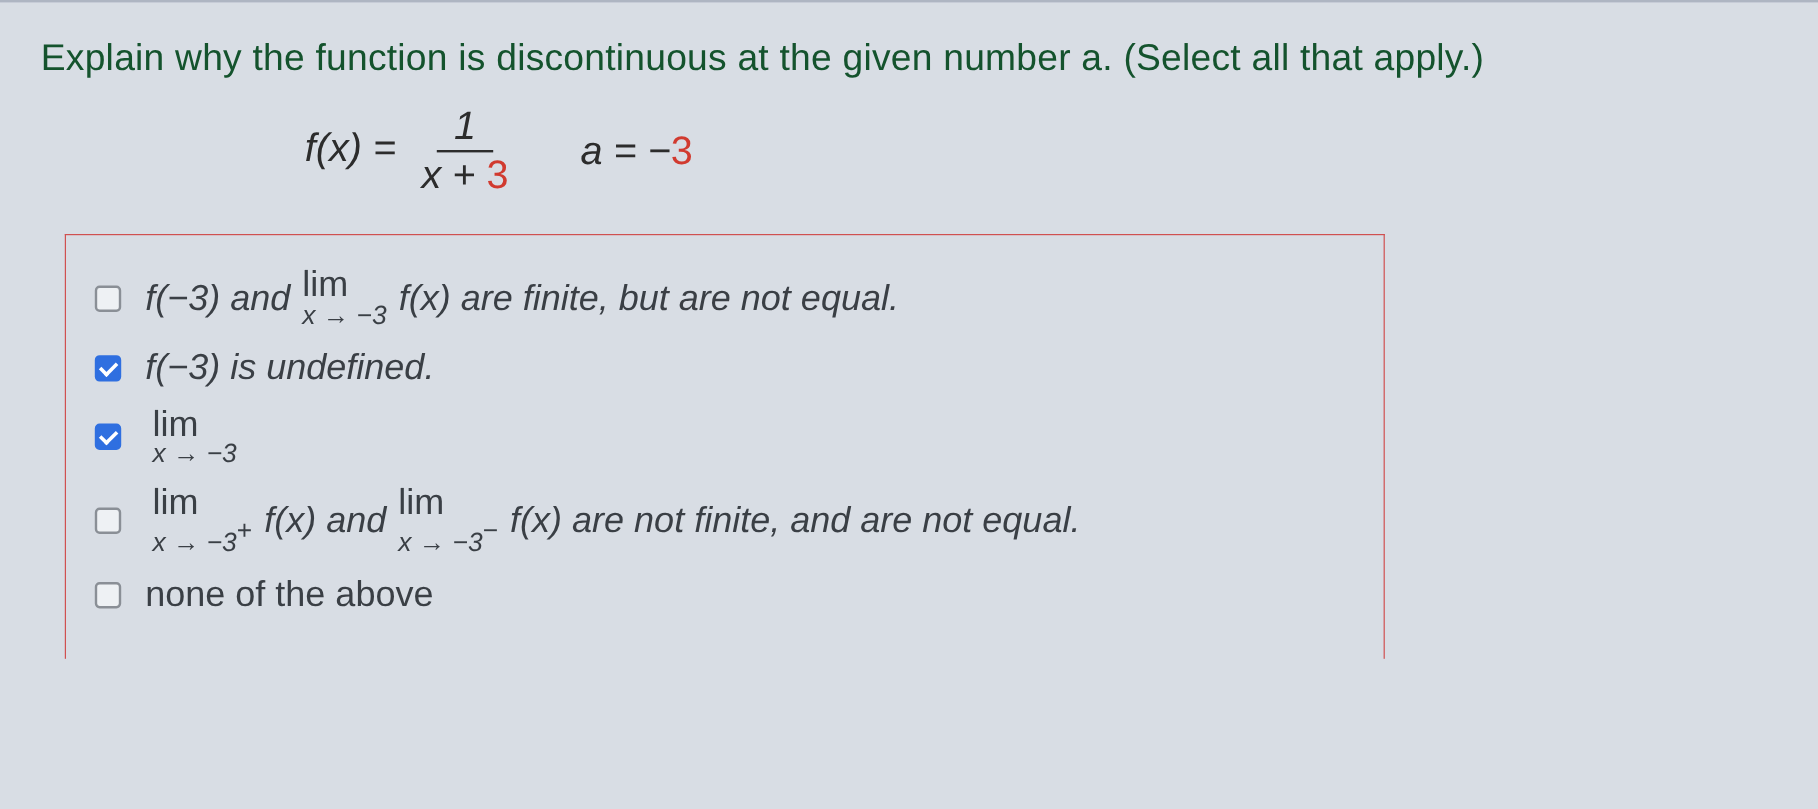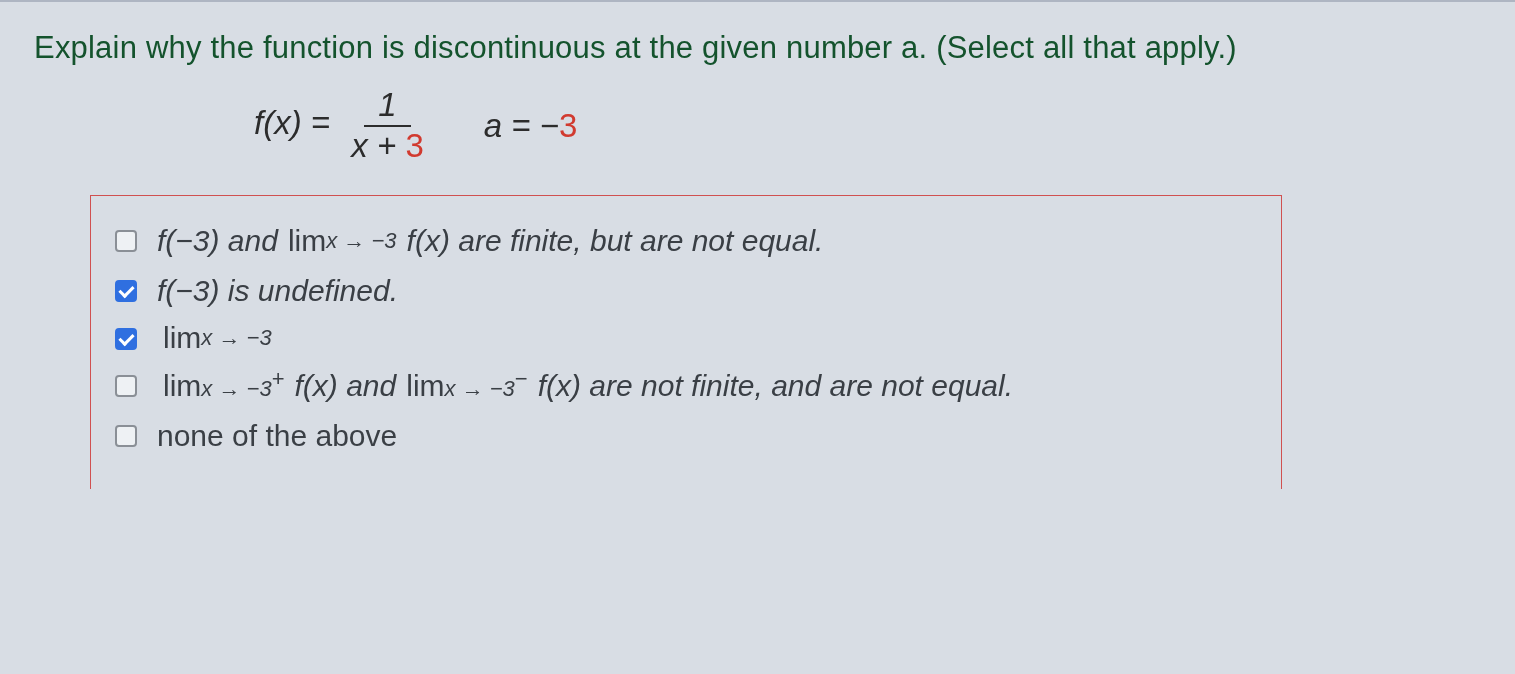--- a/index.html
+++ b/index.html
@@ -50,24 +50,24 @@
   .frac .den {
     padding: 2px 6px 0 6px;
     font-style: italic;
   }
   .red { color: #d13a2f; font-style: normal; }
   .upright { font-style: normal; }
 
   .answer-box {
     border: 1px solid #d05050;
     border-bottom: none;
-    margin: 0 38px 0 56px;
+    margin: 0 38px 0 20px;
     padding: 12px 24px 20px 24px;
     background: rgba(255,255,255,0.02);
-    width: 1192px;
+    width: 1100px;
   }
   .option {
     display: flex;
     align-items: center;
     gap: 20px;
     margin: 16px 0;
     font-size: 30px;
     color: #3a3f45;
   }
   .checkbox {
@@ -91,22 +91,21 @@
     width: 6px;
     height: 11px;
     border: solid #fff;
     border-width: 0 3px 3px 0;
     transform: rotate(45deg);
     position: absolute;
     top: 1px;
   }
   .lim {
     display: inline-flex;
-    flex-direction: row;
-    align-items: center;
+    flex-direction: column;
     vertical-align: middle;
     line-height: 0.95;
     margin: 0 6px;
   }
   .lim .top { font-style: normal; font-size: 30px; }
   .lim .sub { font-style: italic; font-size: 22px; }
   .fxi { font-style: italic; }
   .plain { font-style: normal; }
   .supsign { font-size: 22px; vertical-align: super; font-style: normal; position: relative; top: -2px;}
   .option .label-text { display: inline-flex; align-items: center; flex-wrap: wrap; gap: 4px; }

